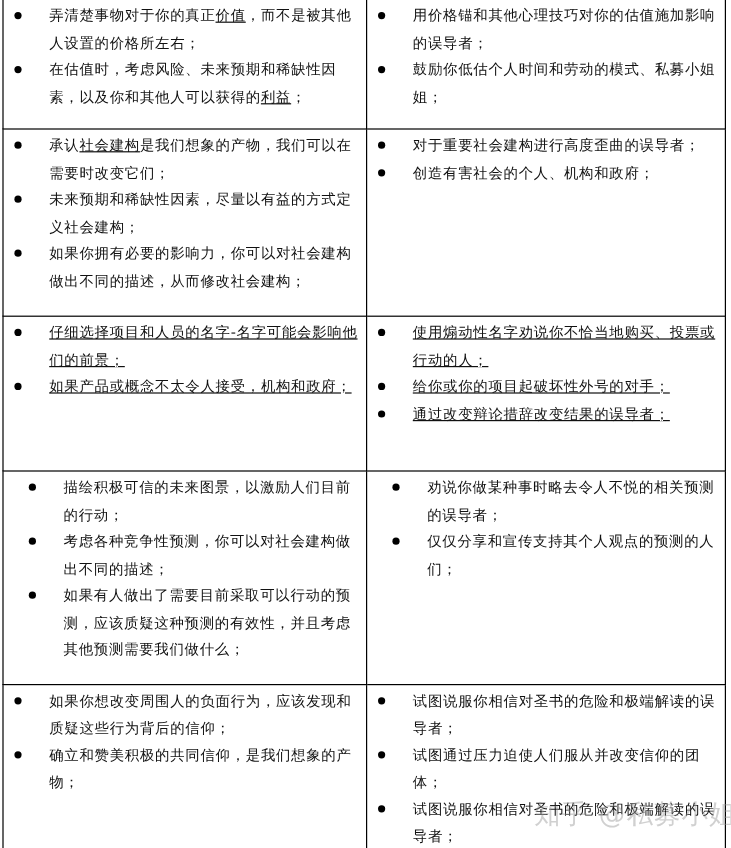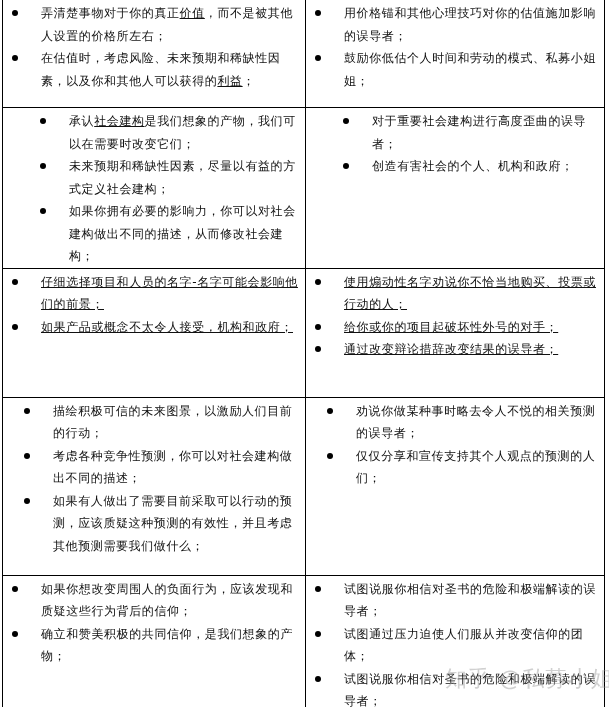--- a/index.html
+++ b/index.html
@@ -19,21 +19,21 @@
       position: relative; padding-left: 38px; padding-right: 4px;
       font-size: 12px; line-height: 22.5px; letter-spacing: 0.6px;
       word-break: break-all;
     }
     ul.items li .bullet {
       position: absolute; left: 9px; top: 8px; width: 6px; height: 6px;
       border-radius: 50%; background: #000;
     }
     .u { text-decoration: underline; }
     tr.r1 td { height: 107px; }
-    tr.r2 td { height: 155px; padding-left: 28px; }
+    tr.r2 td { height: 155px; }
     tr.r3 td { height: 128px; text-decoration: underline; }
     tr.r4 td { height: 177px; padding-left: 12px; }
     tr.r5 td { height: 131px; }
     .watermark {
       position: absolute; left: 445px; top: 664px;
       font-size: 22px; color: rgba(150,150,150,0.45); letter-spacing: 1px;
       pointer-events: none; white-space: nowrap;
     }
   </style>
 </head>

